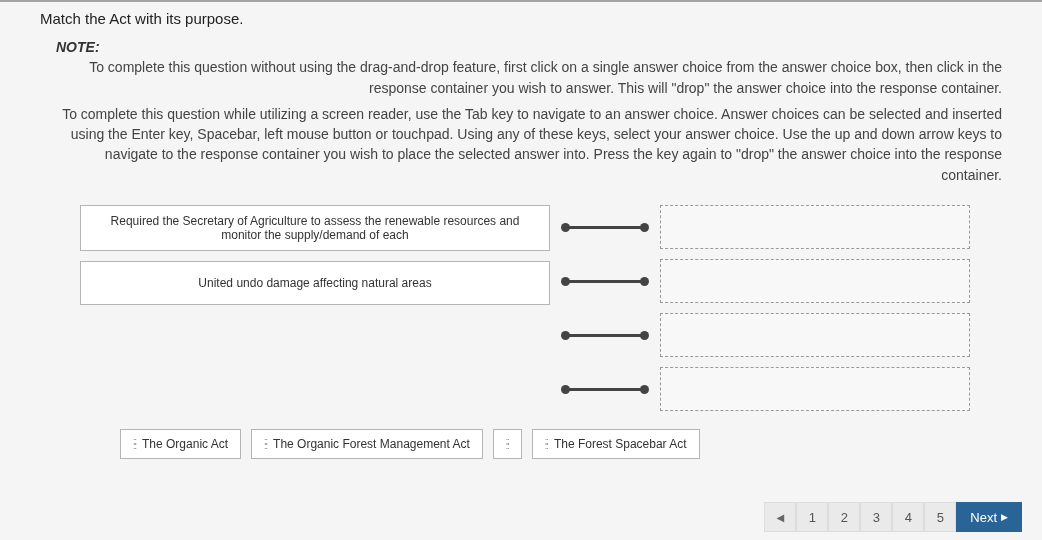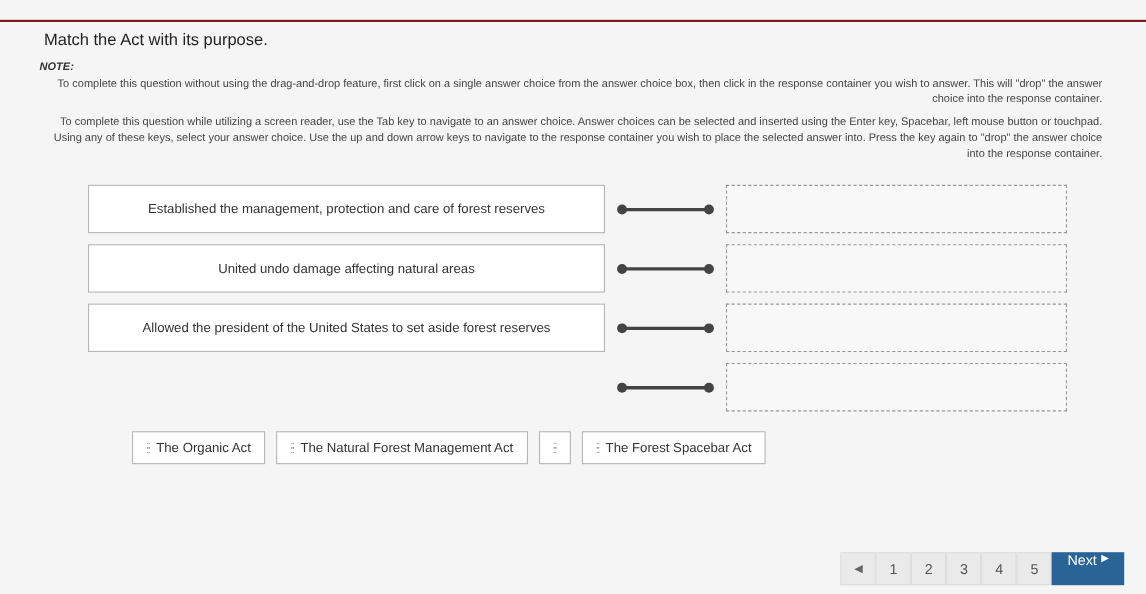--- a/index.html
+++ b/index.html
@@ -6,31 +6,30 @@
     body {
       font-family: Arial, Helvetica, sans-serif;
       background: #f5f5f5;
       width: 1042px;
       height: 540px;
       overflow: hidden;
       position: relative;
       color: #333;
     }
     .header-bar {
-      border-top: 2px solid #7f1d1d;
+      border-top: 2px solid #a3a3a3;
       padding: 8px 0 6px 40px;
-      margin-top: 18px;
     }
     .title {
       font-size: 15px;
       color: #222;
     }
     .note-section {
-      padding: 4px 40px 6px 36px;
-      font-size: 10px;
+      padding: 4px 40px 6px 56px;
+      font-size: 14px;
       color: #444;
       line-height: 1.45;
     }
     .note-label {
       font-style: italic;
       font-weight: bold;
       color: #333;
     }
     .note-text { margin-bottom: 6px; text-align: right; }
     .match-area {
@@ -143,44 +142,43 @@
     }
     .nav-btn.arrow { font-size: 10px; color: #666; }
     .next-btn {
       background: #2a6496;
       color: #fff;
       border: none;
       padding: 0 14px;
       height: 30px;
       font-size: 13px;
       display: flex;
-      align-items: flex-start;
+      align-items: center;
       gap: 4px;
       cursor: pointer;
     }
     .next-tri { font-size: 9px; }
   </style>
 </head>
 <body>
 
 <div class="header-bar">
   <div class="title">Match the Act with its purpose.</div>
 </div>
 
 <div class="note-section">
   <div class="note-label">NOTE:</div>
   <div class="note-text">To complete this question without using the drag-and-drop feature, first click on a single answer choice from the answer choice box, then click in the response container you wish to answer. This will "drop" the answer choice into the response container.</div>
   <div class="note-text">To complete this question while utilizing a screen reader, use the Tab key to navigate to an answer choice. Answer choices can be selected and inserted using the Enter key, Spacebar, left mouse button or touchpad. Using any of these keys, select your answer choice. Use the up and down arrow keys to navigate to the response container you wish to place the selected answer into. Press the key again to "drop" the answer choice into the response container.</div>
 </div>
 
 <div class="match-area">
   <div class="left-col">
-    <div class="prompt-box">Established the management, protection and care of forest reserves</div>
+    <div class="prompt-box">Required the Secretary of Agriculture to assess the renewable resources and monitor the supply/demand of each</div>
     <div class="prompt-box">United undo damage affecting natural areas</div>
-    <div class="prompt-box">Allowed the president of the United States to set aside forest reserves</div>
   </div>
   <div class="connectors">
     <div class="connector">
         <div class="connector-line"></div>
       </div>
     <div class="connector">
         <div class="connector-line"></div>
       </div>
     <div class="connector">
         <div class="connector-line"></div>
@@ -197,21 +195,21 @@
   </div>
 </div>
 
 <div class="choices-row">
   <div class="choice-item">
     <span class="grip">::<br>::</span>
     <span>The Organic Act</span>
   </div>
   <div class="choice-item">
     <span class="grip">::<br>::</span>
-    <span>The Natural Forest Management Act</span>
+    <span>The Organic Forest Management Act</span>
   </div>
   <div class="choice-item">
     <span class="grip">::<br>::</span>
   </div>
   <div class="choice-item">
     <span class="grip">::<br>::</span>
     <span>The Forest Spacebar Act</span>
   </div>
 </div>
 

